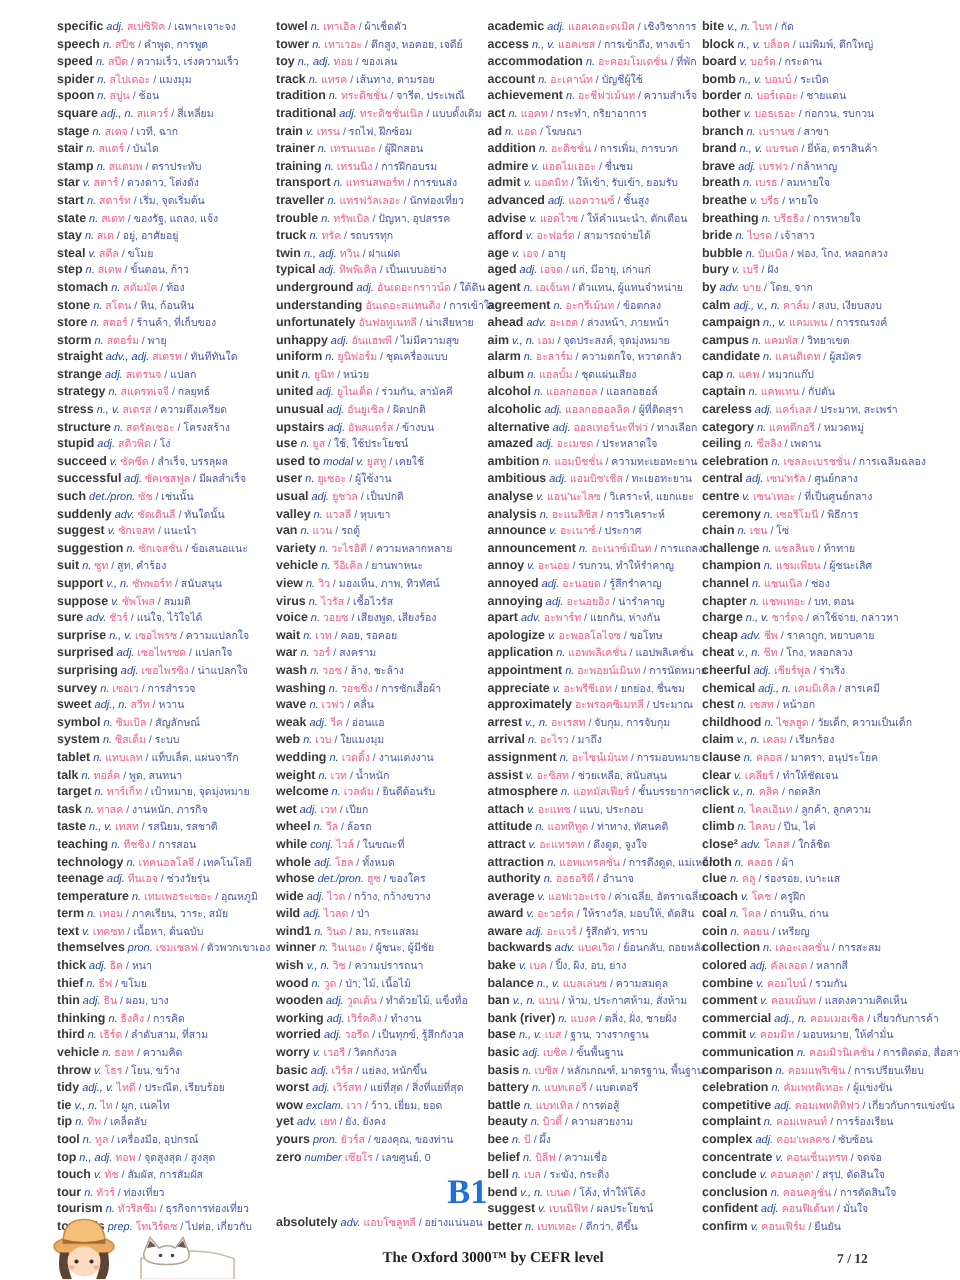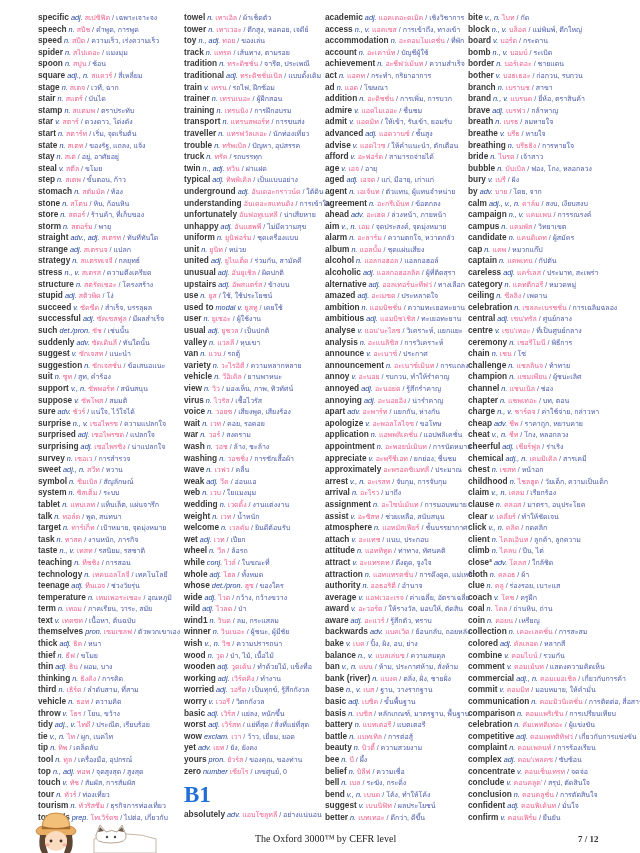--- a/index.html
+++ b/index.html
@@ -13,29 +13,29 @@
   #col2{left:325px;width:143px;}
   #col3{left:468px;width:150px;}
   .row{height:11.6px;line-height:11.6px;white-space:nowrap;font-size:7.2px;}
   .w{font-weight:bold;font-size:8.3px;color:var(--c-word);}
   .pos{font-style:italic;font-size:7.3px;color:var(--c-pos);}
   .ph{font-size:7px;color:var(--c-phonetic);}
   .sep{font-size:7px;color:var(--c-meaning);}
   .m{font-size:7px;color:var(--c-meaning);}
   .level-heading{
     color:var(--c-heading);font-weight:bold;font-size:23px;height:28px;line-height:28px;
-    font-family:"Liberation Serif","DejaVu Serif",serif;padding-top:4px;
+    font-family:"Liberation Serif","DejaVu Serif",serif;padding-top:4px;text-align:right;
   }
   .footer-title{
     position:absolute;left:255px;top:833px;font-family:"Liberation Serif","DejaVu Serif",serif;
-    font-weight:normal;font-size:10px;color:#222;
+    font-weight:bold;font-size:10px;color:#222;
   }
   .page-number{
     position:absolute;left:558px;top:834px;font-size:9px;color:#333;
-    font-family:"Liberation Serif","DejaVu Serif",serif;font-weight:bold;margin-left:20px;
+    font-family:"Liberation Serif","DejaVu Serif",serif;font-weight:bold;
   }
   .mascot{position:absolute;left:34px;top:799px;width:130px;height:54px;overflow:hidden;}
 </style>
 </head>
 <body>
 
 <div class="col" id="col0">
     <div class="row"><span class="w">specific</span> <span class="pos">adj.</span> <span class="ph">สเปซิฟิค</span><span class="sep"> / </span><span class="m">เฉพาะเจาะจง</span></div>
     <div class="row"><span class="w">speech</span> <span class="pos">n.</span> <span class="ph">สปีช</span><span class="sep"> / </span><span class="m">คำพูด, การพูด</span></div>
     <div class="row"><span class="w">speed</span> <span class="pos">n.</span> <span class="ph">สปีด</span><span class="sep"> / </span><span class="m">ความเร็ว, เร่งความเร็ว</span></div>

